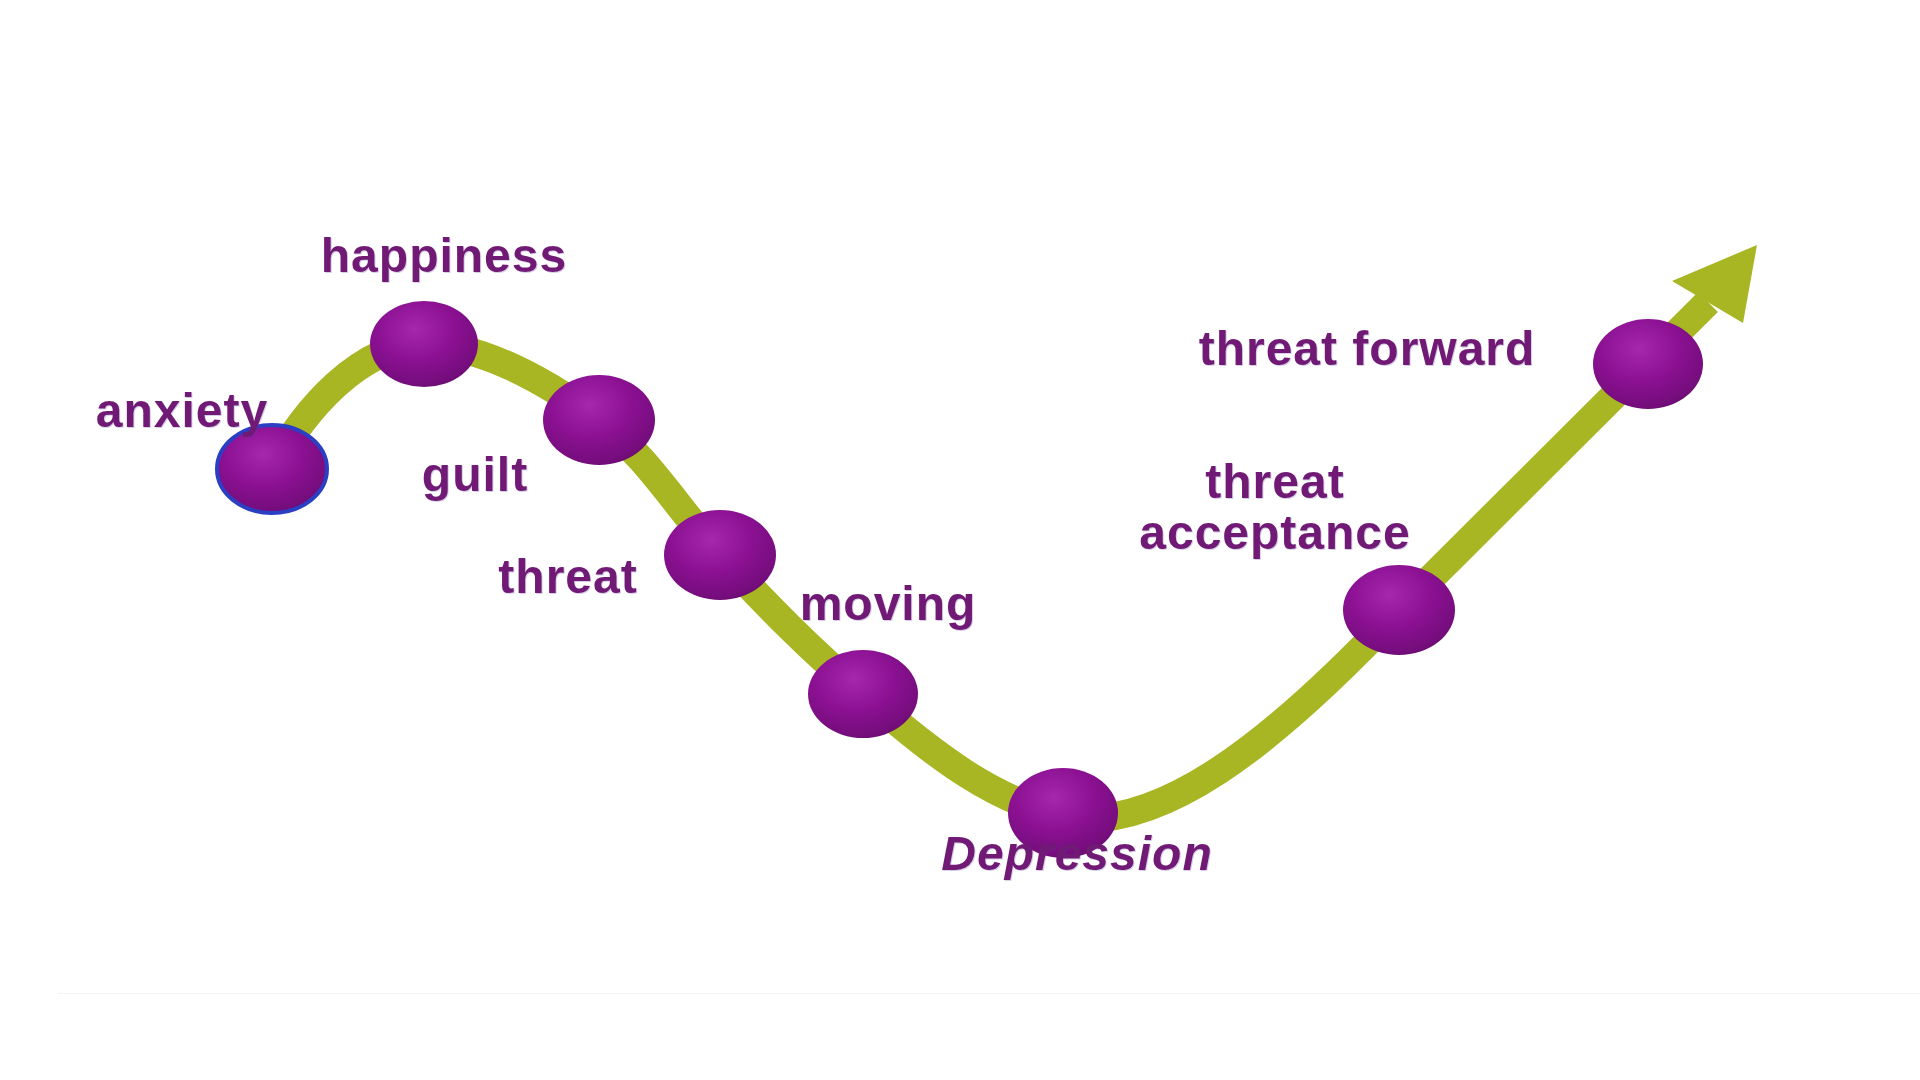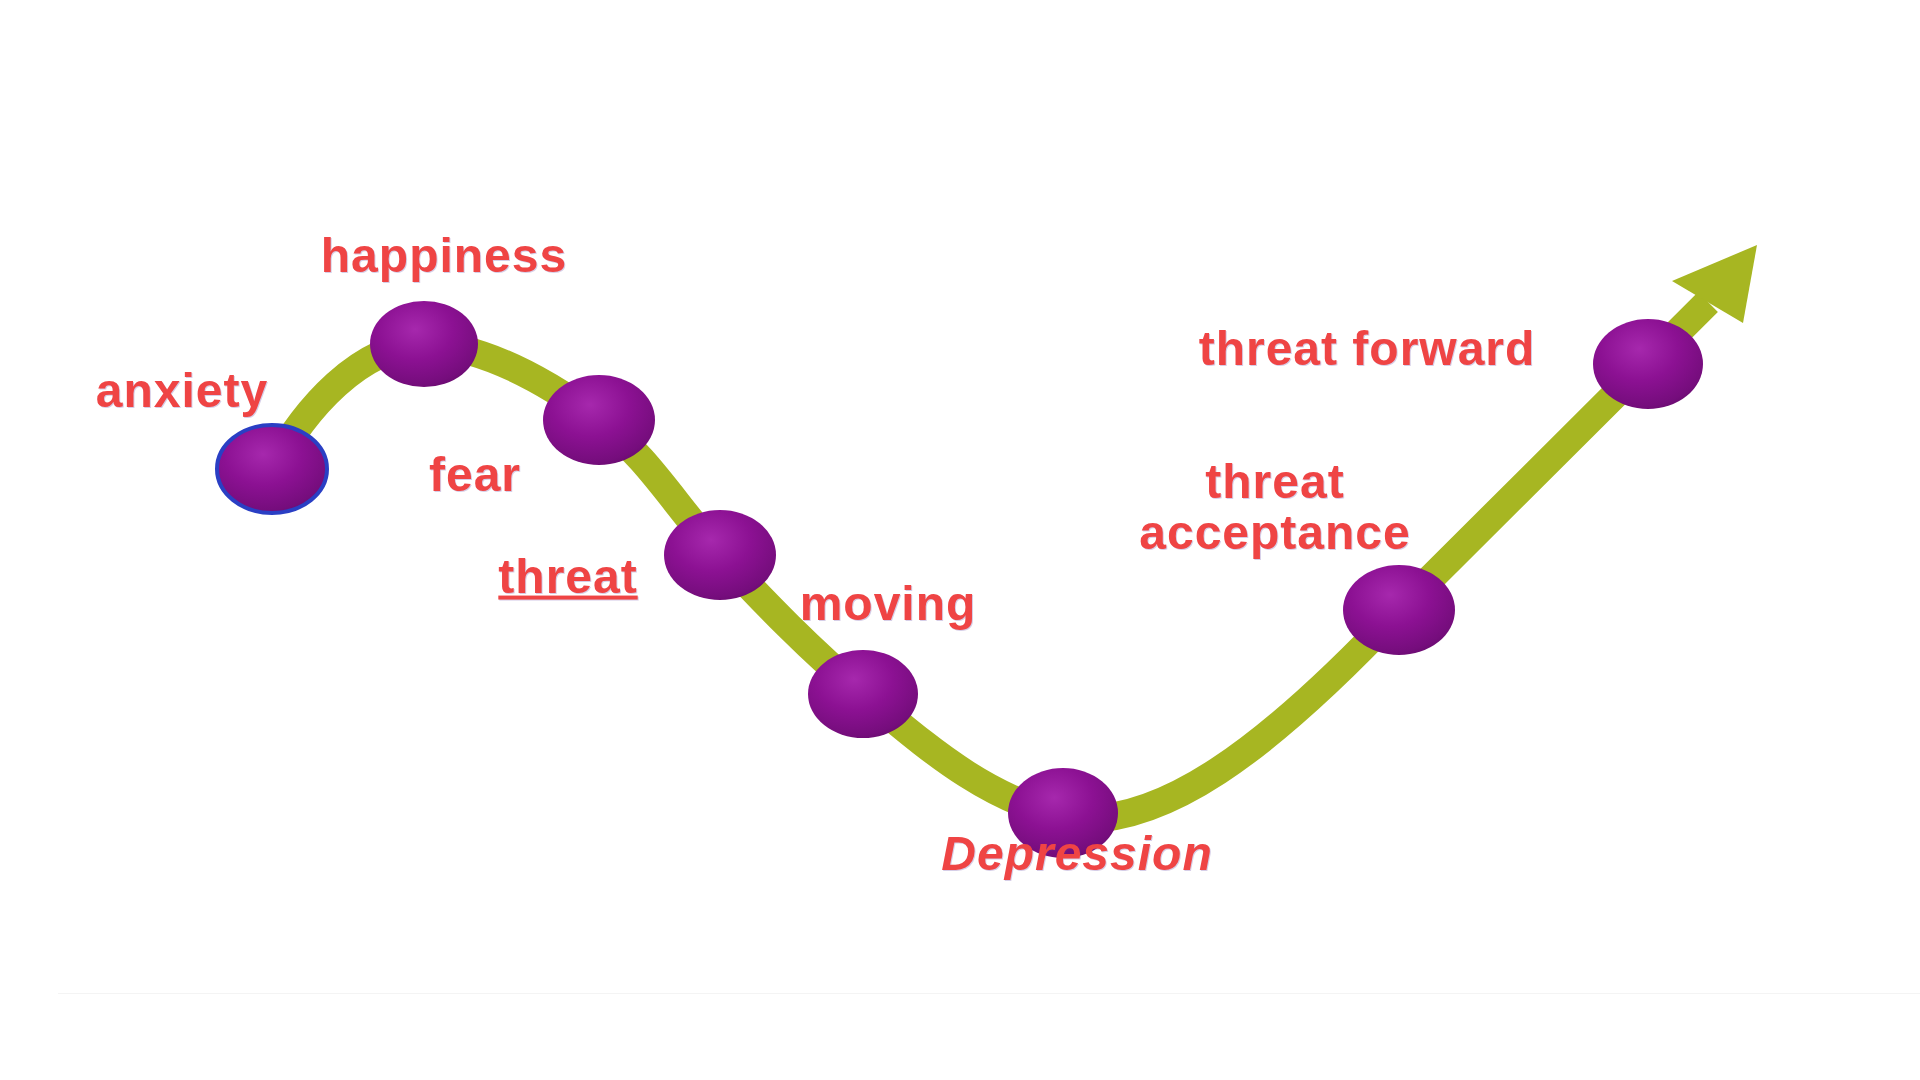--- a/index.html
+++ b/index.html
@@ -17,37 +17,37 @@
   .stage-canvas {
     position: absolute;
     left: 0;
     top: 0;
     width: 1920px;
     height: 1080px;
   }
   .stage-label {
     position: absolute;
     transform: translate(-50%, -50%);
-    color: #ef4444;
+    color: #701a75;
     font-weight: 700;
     font-size: 48px;
     line-height: 1.06;
     letter-spacing: 1px;
     white-space: nowrap;
     text-align: center;
     text-shadow: 1px 1px 0 rgba(90,60,160,0.25);
   }
   .stage-label.wrap {
     white-space: normal;
     width: 380px;
   }
-  #label-anxiety            { left: 182px;  top: 391px; }
+  #label-anxiety            { left: 182px;  top: 411px; }
   #label-happiness          { left: 444px;  top: 256px; }
   #label-fear               { left: 475px;  top: 475px; }
-  #label-threat             { left: 568px;  top: 577px; text-decoration: underline; }
+  #label-threat             { left: 568px;  top: 577px; }
   #label-guilt              { left: 888px;  top: 604px; }
   #label-depression         { left: 1077px; top: 854px; font-style: italic; }
   #label-gradual-acceptance { left: 1275px; top: 508px; }
   #label-moving-forward     { left: 1367px; top: 349px; }
   .slide-edge {
     position: absolute;
     left: 58px;
     top: 993px;
     width: 1862px;
     height: 1px;
@@ -87,21 +87,21 @@
   <ellipse cx="863" cy="694" rx="55" ry="44" fill="url(#ballGrad)"></ellipse>
   <ellipse cx="1063" cy="813" rx="55" ry="45" fill="url(#ballGrad)"></ellipse>
   <ellipse cx="1399" cy="610" rx="56" ry="45" fill="url(#ballGrad)"></ellipse>
   <ellipse cx="1648" cy="364" rx="55" ry="45" fill="url(#ballGrad)"></ellipse>
 </svg>
 
 <div class="stage-label" id="label-anxiety">anxiety</div>
 
 <div class="stage-label" id="label-happiness">happiness</div>
 
-<div class="stage-label" id="label-fear">fear</div>
+<div class="stage-label" id="label-fear">guilt</div>
 
 <div class="stage-label" id="label-threat">threat</div>
 
 <div class="stage-label" id="label-guilt">moving</div>
 
 <div class="stage-label" id="label-depression">Depression</div>
 
 <div class="stage-label wrap" id="label-gradual-acceptance">threat acceptance</div>
 
 <div class="stage-label" id="label-moving-forward">threat forward</div>

